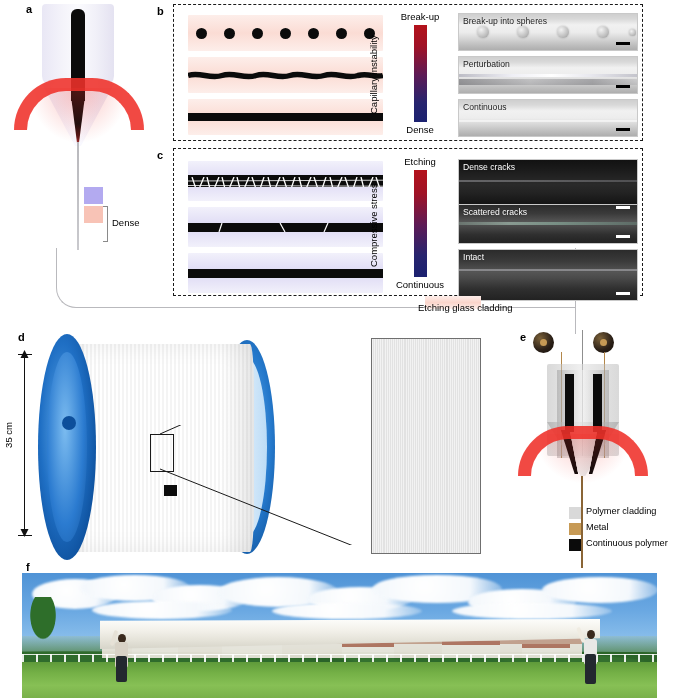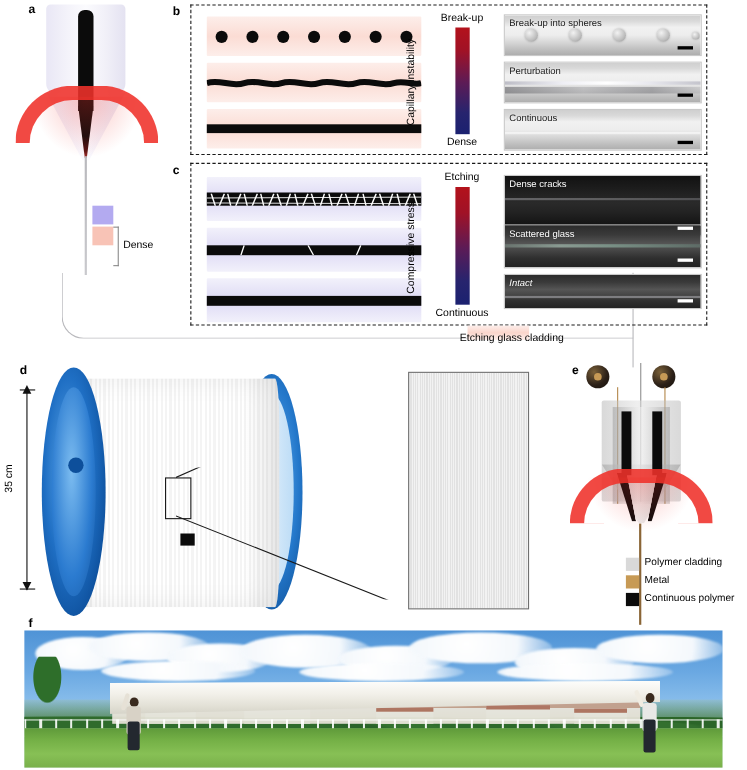--- a/index.html
+++ b/index.html
@@ -472,25 +472,25 @@
       <div class="mg-coreline" style="top:20px; height:2px;
            background:linear-gradient(90deg,rgba(150,150,155,.55),rgba(200,200,205,.35) 45%,rgba(120,120,125,.5));"></div>
       <div class="micro-cap cap-dark">Dense cracks</div>
       <div class="sbar sbar-light"></div>
     </div>
 
     <div class="micro" style="left:284px; top:55px; height:40px;">
       <div class="mg-fiber-dark2"></div>
       <div class="mg-coreline" style="top:17px; height:3px;
            background:linear-gradient(90deg,#6e7a74,#93a79d 28%,#7f9a8e 55%,#60706a 100%); opacity:.85;"></div>
-      <div class="micro-cap cap-dark">Scattered glass</div>
+      <div class="micro-cap cap-dark">Scattered cracks</div>
       <div class="sbar sbar-light"></div>
     </div>
 
-    <div class="micro" style="left:284px; top:100px; height:32px;font-style:italic;">
+    <div class="micro" style="left:284px; top:100px; height:52px;">
       <div class="mg-fiber-dark2"></div>
       <div class="mg-coreline" style="top:19px; height:2px; background:rgba(190,190,195,.5);"></div>
       <div class="micro-cap cap-dark">Intact</div>
       <div class="sbar sbar-light"></div>
     </div>
   </div>
 
   <div id="etch-seg"></div>
   <div id="etch-label">Etching glass cladding</div>
 

